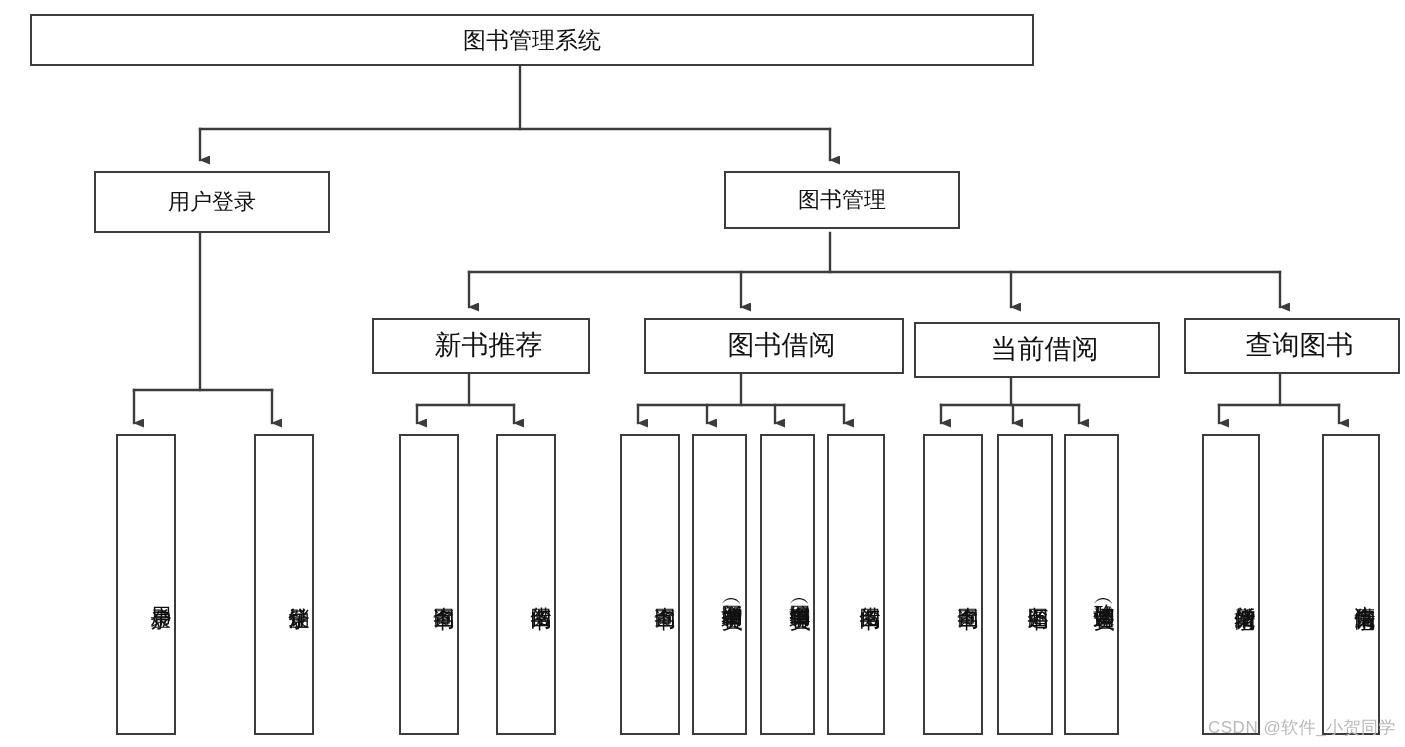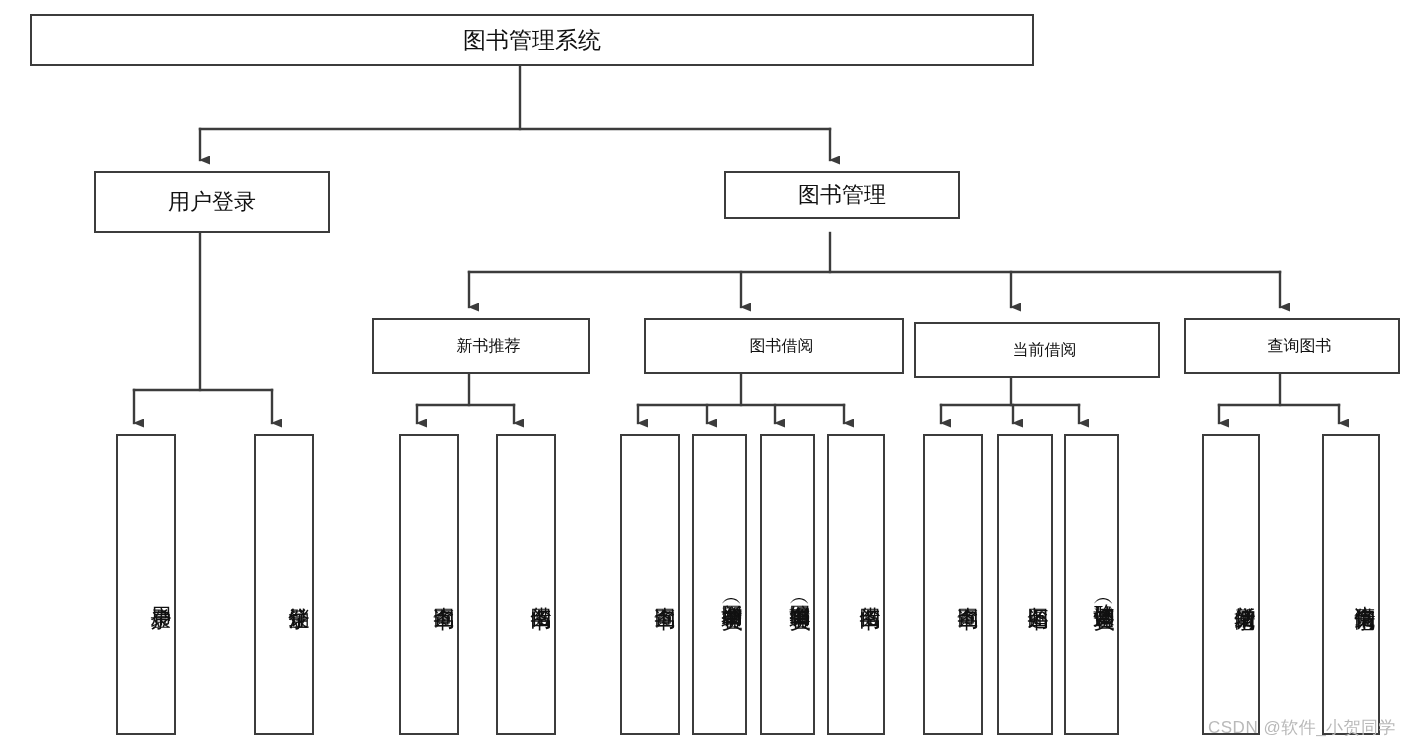--- a/index.html
+++ b/index.html
@@ -44,21 +44,21 @@
     color: #111111;
     margin-left: 12px;
   }
   .node.root {
     font-size: 23px;
   }
   .node.level2 {
     font-size: 22px;
   }
   .node.level3 {
-    font-size: 16px;
+    font-size: 27px;
     padding-left: 15px;
   }
   .node.leaf {
     font-size: 21px;
     writing-mode: vertical-rl;
     text-orientation: upright;
     letter-spacing: 1px;
     padding-top: 14px;
     align-items: flex-start;
     justify-content: center;
@@ -124,21 +124,21 @@
       </g>
   </svg>
 
   <div id="node-layer">
       <div class="node root" style="left: 18px; top: 14px; width: 1004px; height: 52px;">
         <span class="node-label">图书管理系统</span>
       </div>
       <div class="node level2" style="left: 82px; top: 171px; width: 236px; height: 62px;">
         <span class="node-label">用户登录</span>
       </div>
-      <div class="node level2" style="left: 712px; top: 171px; width: 236px; height: 48px;">
+      <div class="node level2" style="left: 712px; top: 171px; width: 236px; height: 58px;">
         <span class="node-label">图书管理</span>
       </div>
       <div class="node level3" style="left: 360px; top: 318px; width: 218px; height: 56px;">
         <span class="node-label">新书推荐</span>
       </div>
       <div class="node level3" style="left: 632px; top: 318px; width: 260px; height: 56px;">
         <span class="node-label">图书借阅</span>
       </div>
       <div class="node level3" style="left: 902px; top: 322px; width: 246px; height: 56px;">
         <span class="node-label">当前借阅</span>

